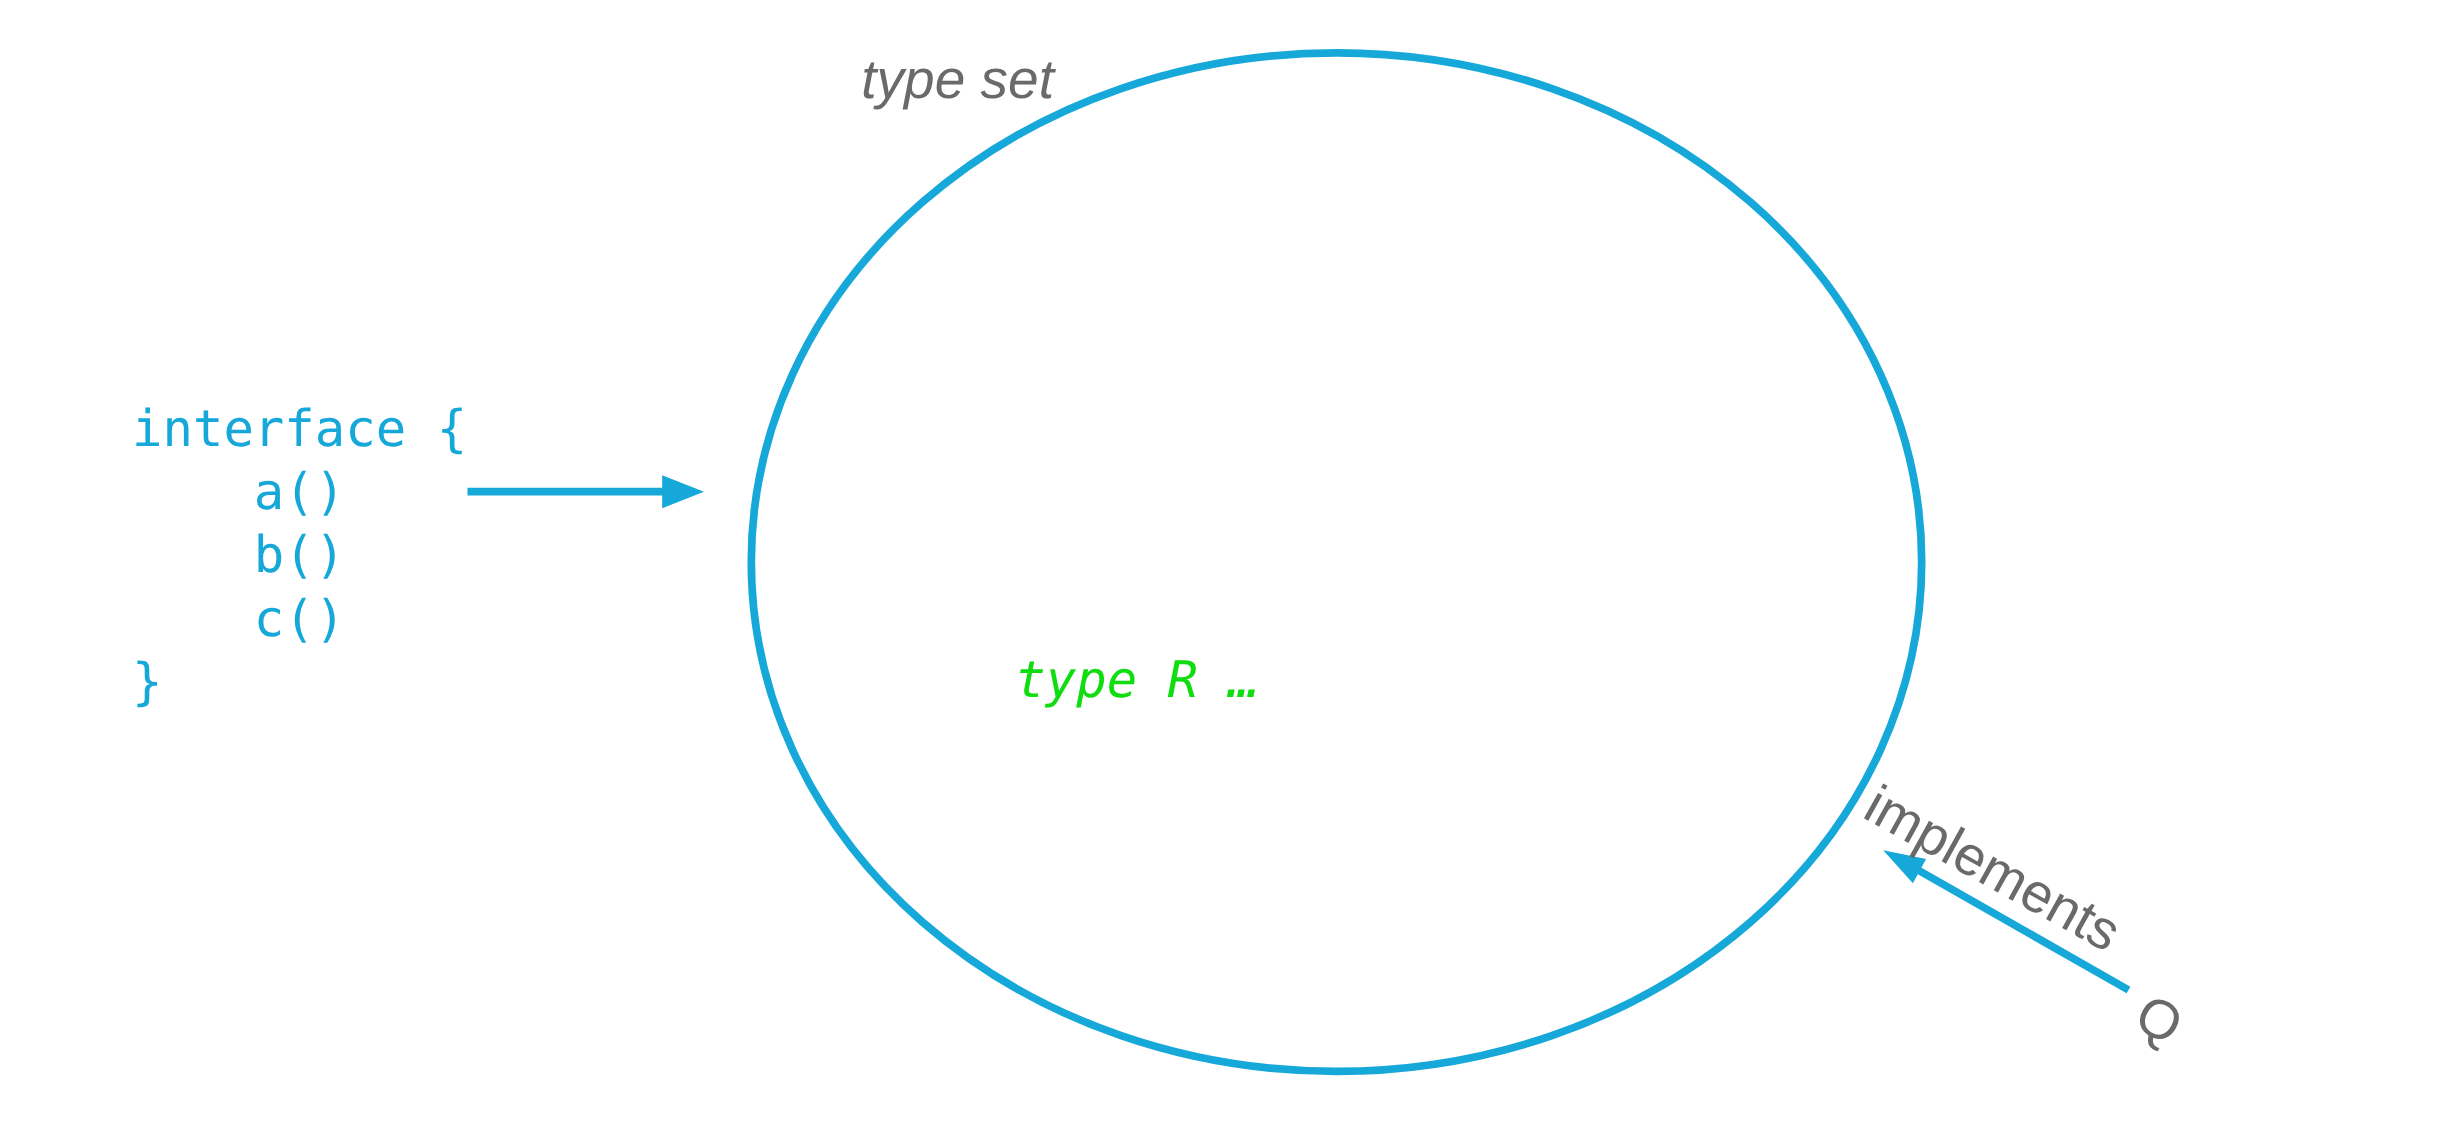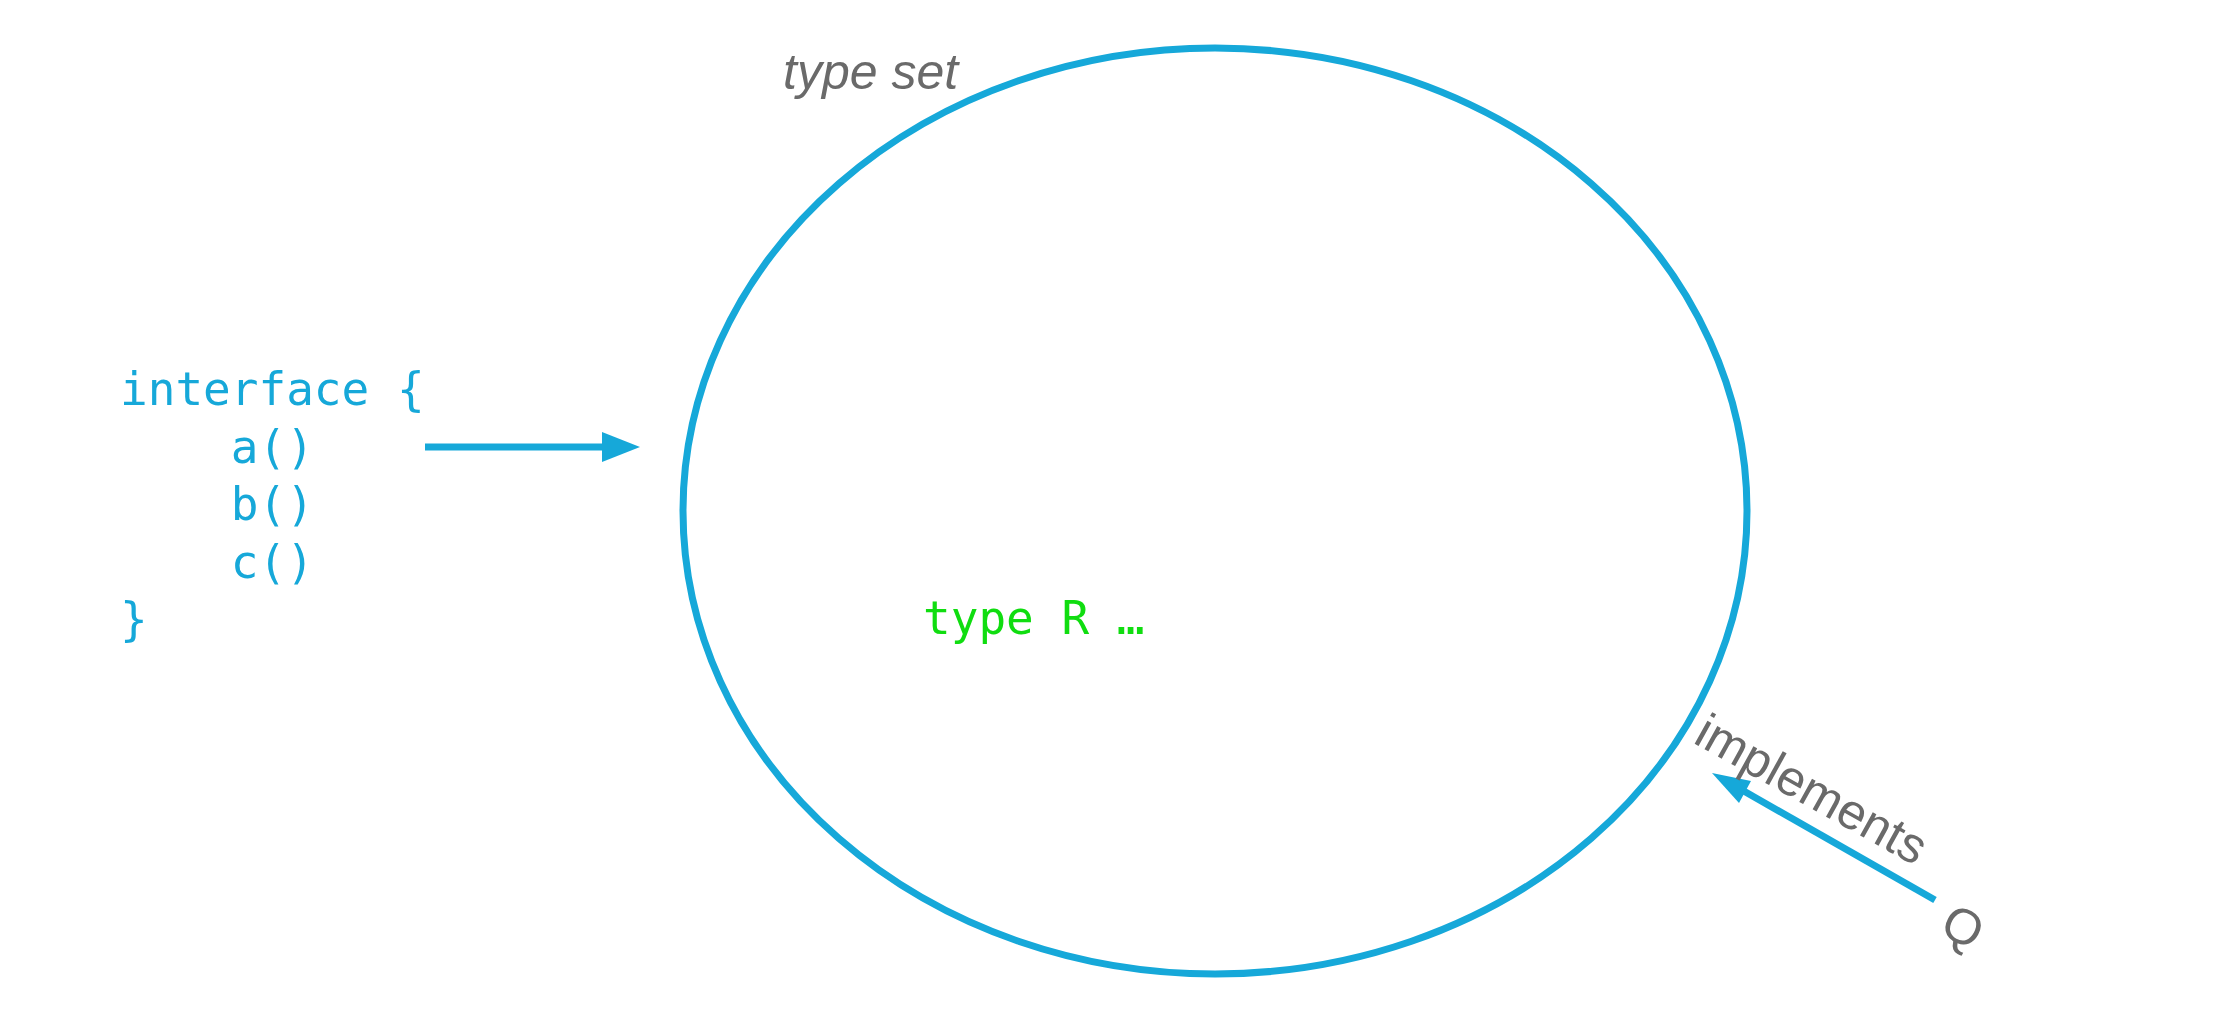--- a/index.html
+++ b/index.html
@@ -19,21 +19,21 @@
   .label{
     font-family:"Liberation Sans","DejaVu Sans",sans-serif;
     font-size:50px; font-weight:500; color:var(--gray); white-space:nowrap;
   }
   .overlay{position:absolute; left:0; top:0; width:2220px; height:1024px; pointer-events:none;}
   .stroke-cyan{stroke:var(--cyan);}
   .fill-cyan{fill:var(--cyan);}
   .rot29{transform:rotate(29deg); transform-origin:0 0;}
   .hdr-p{color:var(--orange);}
   .hdr-q{color:var(--magenta);}
-  .hdr-r{color:var(--green);}
+  .hdr-r{color:var(--green);font-style:italic;}
   .code-gray{color:var(--gray);}
   .code-cyan{color:var(--cyan);}
 </style>
 </head>
 <body>
 
 <div class="canvas">
 
   <svg class="overlay" viewBox="0 0 2220 1024" xmlns="http://www.w3.org/2000/svg">
     <ellipse cx="1215" cy="511" rx="532" ry="463" class="stroke-cyan" fill="none" stroke-width="7"></ellipse>

